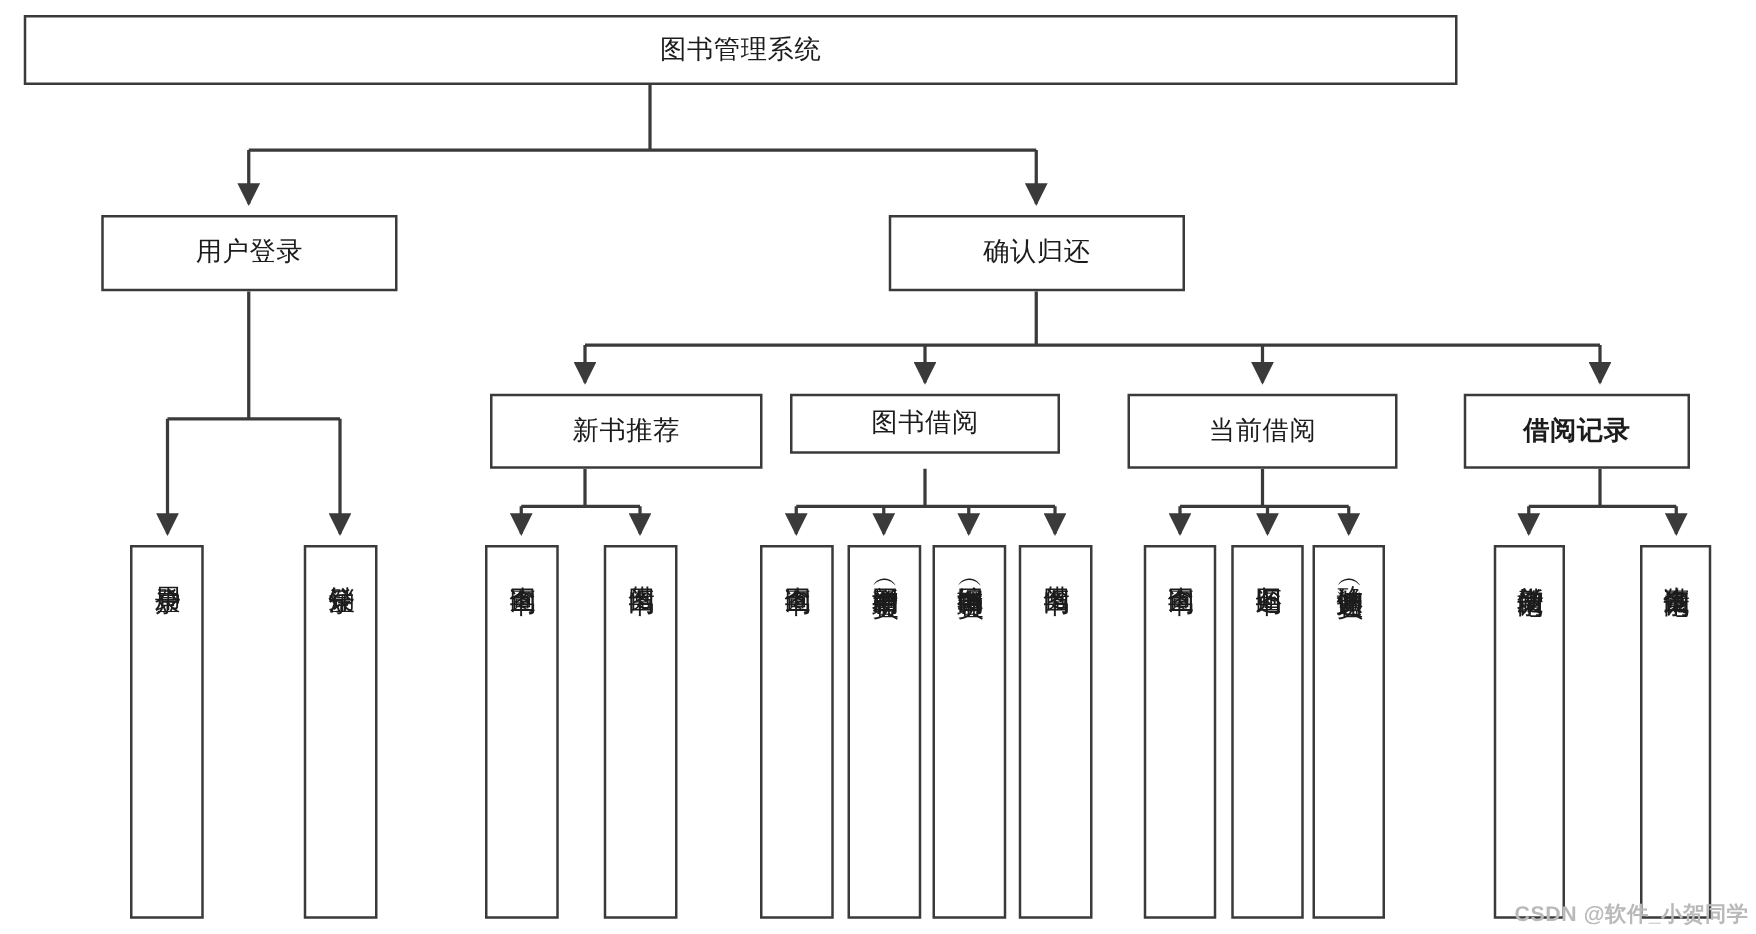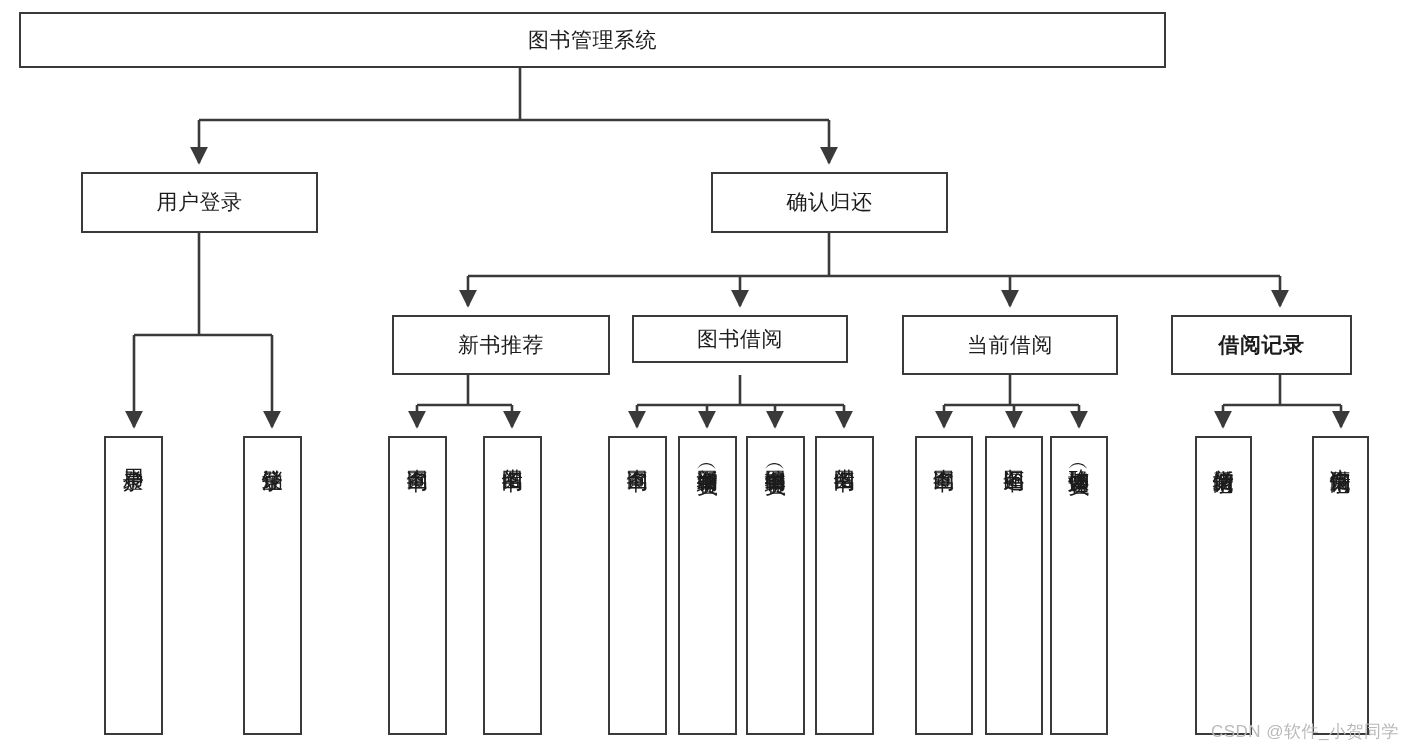--- a/index.html
+++ b/index.html
@@ -55,20 +55,21 @@
     letter-spacing: 1px;
   }
   #watermark {
     position: absolute;
     right: 6px;
     bottom: 4px;
     font-size: 17px;
     color: #b9b9b9;
     white-space: nowrap;
     letter-spacing: 0.5px;
+    font-weight: bold;
   }
 </style>
 </head>
 <body>
 
 <div id="diagram-root">
 
   <svg id="edges-layer" viewBox="0 0 1405 747" width="1405" height="747">
     <defs>
       <marker id="arrow" viewBox="0 0 10 10" refX="9" refY="5" markerWidth="7" markerHeight="7" orient="auto-start-reverse">

